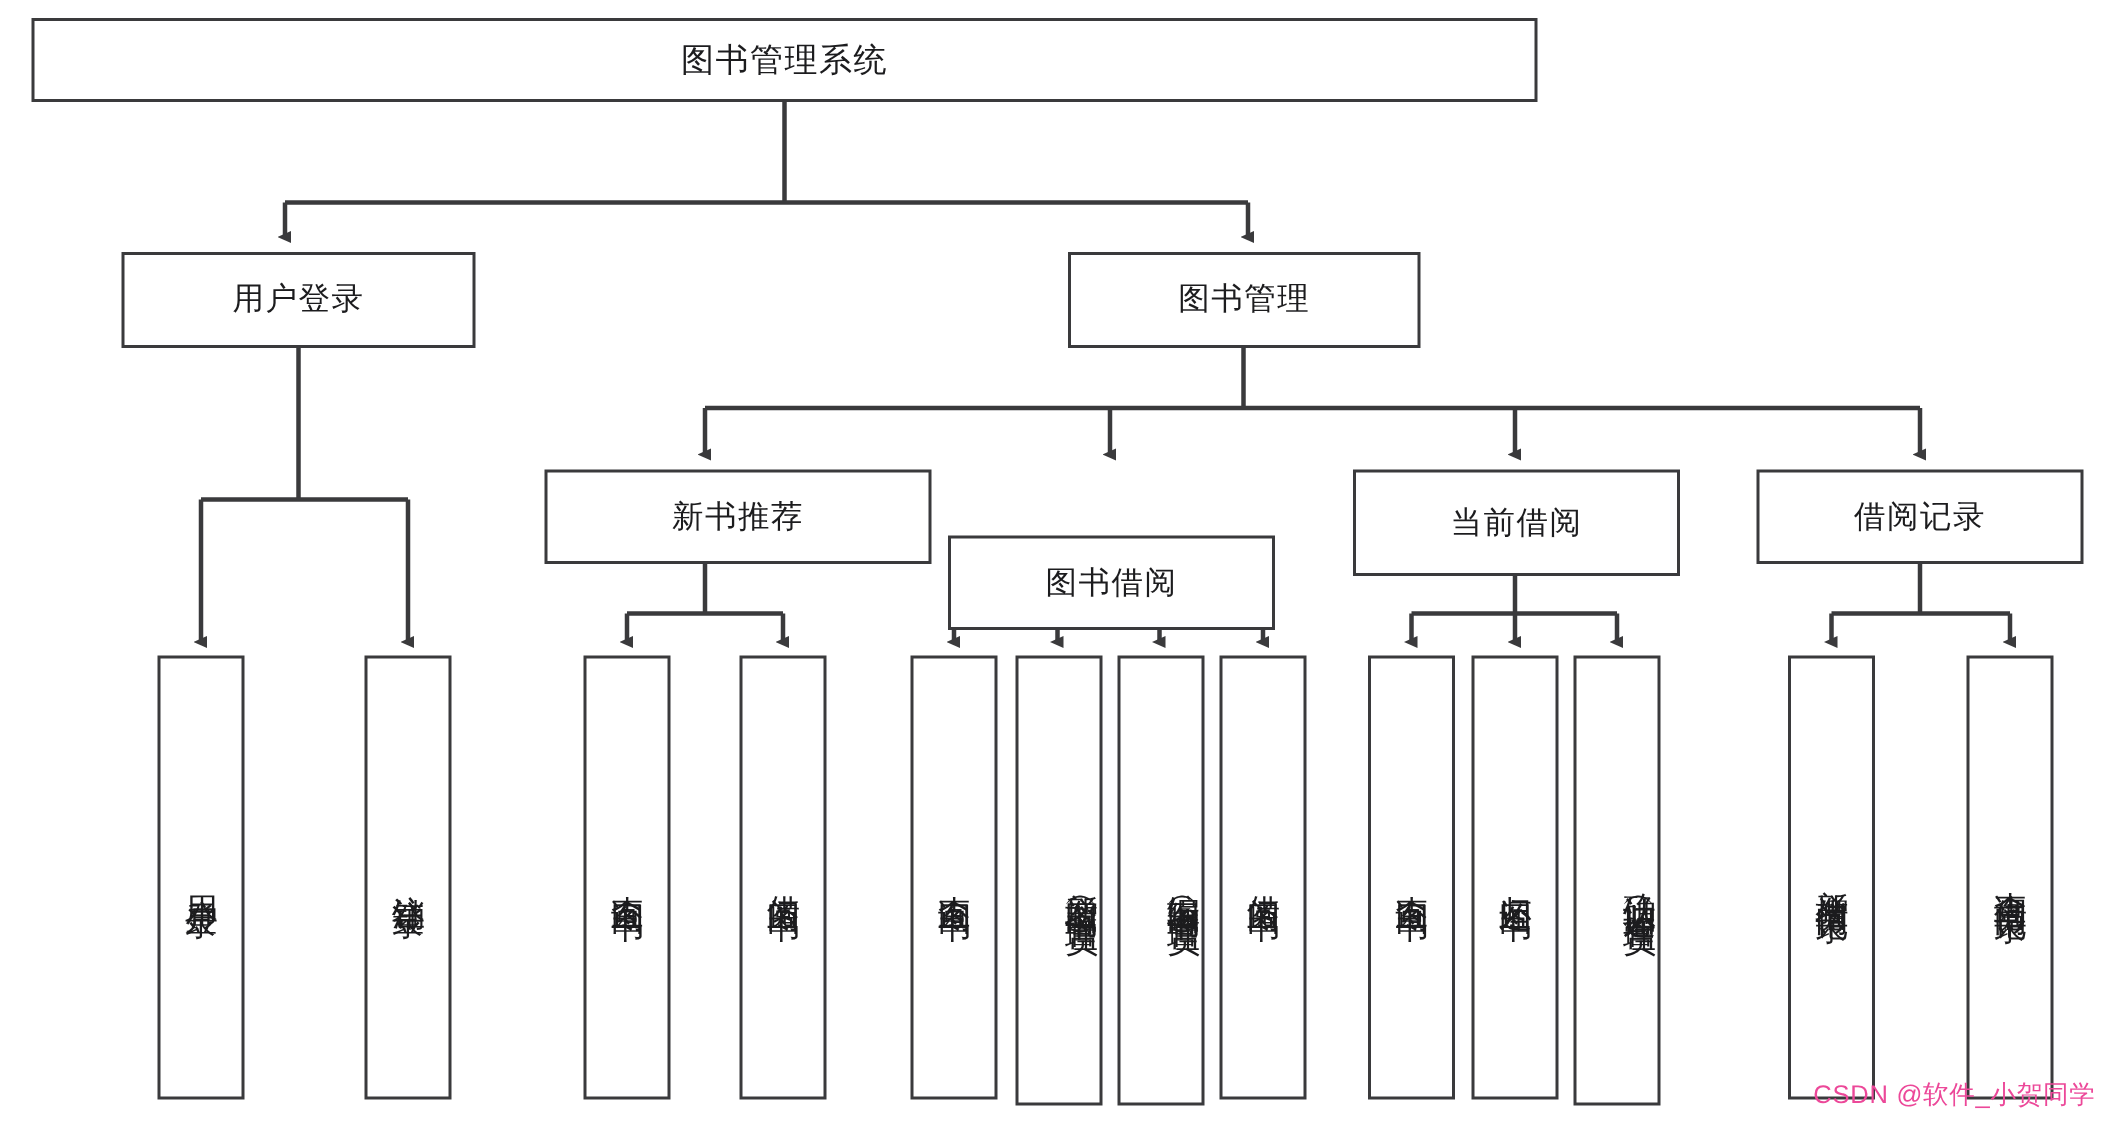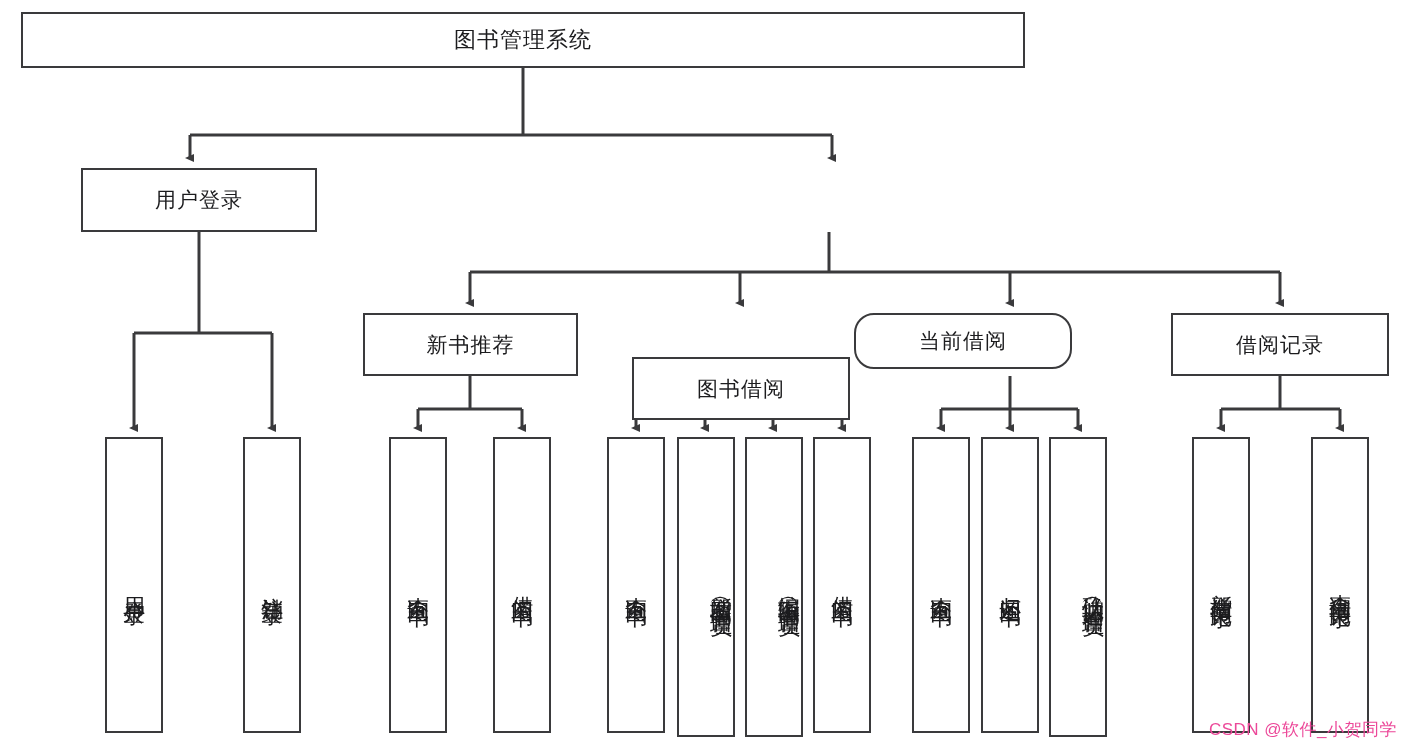--- a/index.html
+++ b/index.html
@@ -117,24 +117,25 @@
       <path d="M1280,376 L1280,409"></path>
       <path d="M1221,409 L1340,409"></path>
       <path d="M1221,409 L1221,428" marker-end="url(#arrow)"></path>
       <path d="M1340,409 L1340,428" marker-end="url(#arrow)"></path>
     </g>
   </svg>
 
   <div class="node h root" style="left:21px; top:12px; width:1004px; height:56px;">图书管理系统</div>
 
   <div class="node h" style="left:81px; top:168px; width:236px; height:64px;">用户登录</div>
+  <div class="node h" style="left:712px; top:168px; width:235px; height:64px;">图书管理</div>
 
-  <div class="node h" style="left:363px; top:313px; width:215px; height:63px;">新书推荐</div>
+  <div class="node h" style="left:363px; top:313px; width:258px; height:63px;">新书推荐</div>
   <div class="node h" style="left:632px; top:313px; width:218px; height:63px;margin-top:44px;">图书借阅</div>
-  <div class="node h" style="left:854px; top:313px; width:218px; height:56px;border-radius:20px;">当前借阅</div>
+  <div class="node h" style="left:902px; top:313px; width:218px; height:71px;">当前借阅</div>
   <div class="node h" style="left:1171px; top:313px; width:218px; height:63px;">借阅记录</div>
 
   <div class="node v mid" style="left:105px; top:437px; width:58px; height:296px;">用户登录</div>
   <div class="node v mid" style="left:243px; top:437px; width:58px; height:296px;">注销登录</div>
 
   <div class="node v mid" style="left:389px; top:437px; width:58px; height:296px;">查询图书</div>
   <div class="node v mid" style="left:493px; top:437px; width:58px; height:296px;">借阅图书</div>
 
   <div class="node v mid" style="left:607px; top:437px; width:58px; height:296px;">查询图书</div>
   <div class="node v" style="left:677px; top:437px; width:58px; height:300px;">新增图书（管理员）</div>

